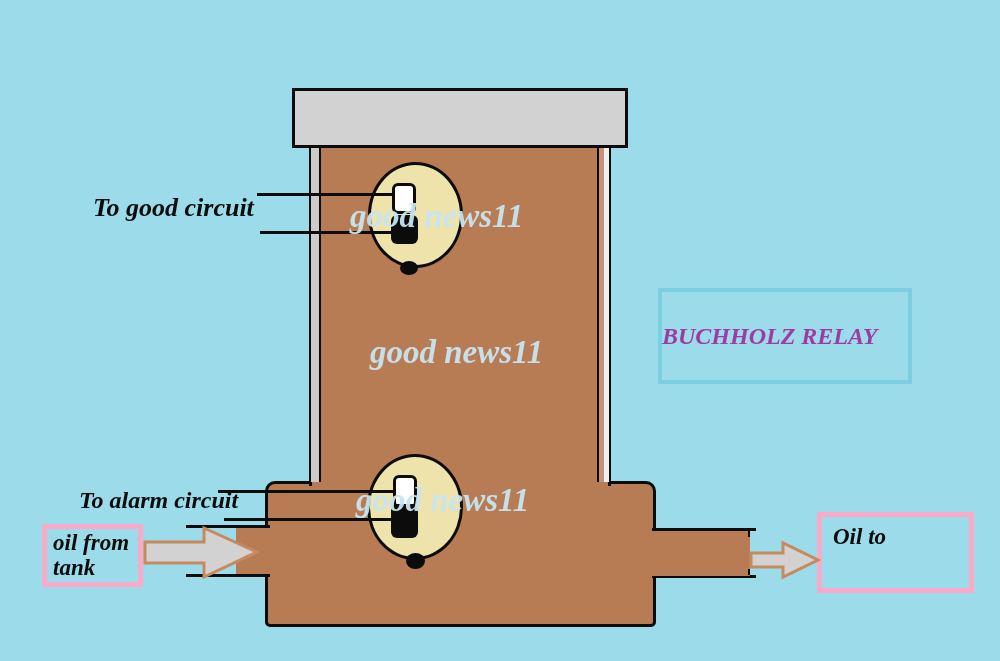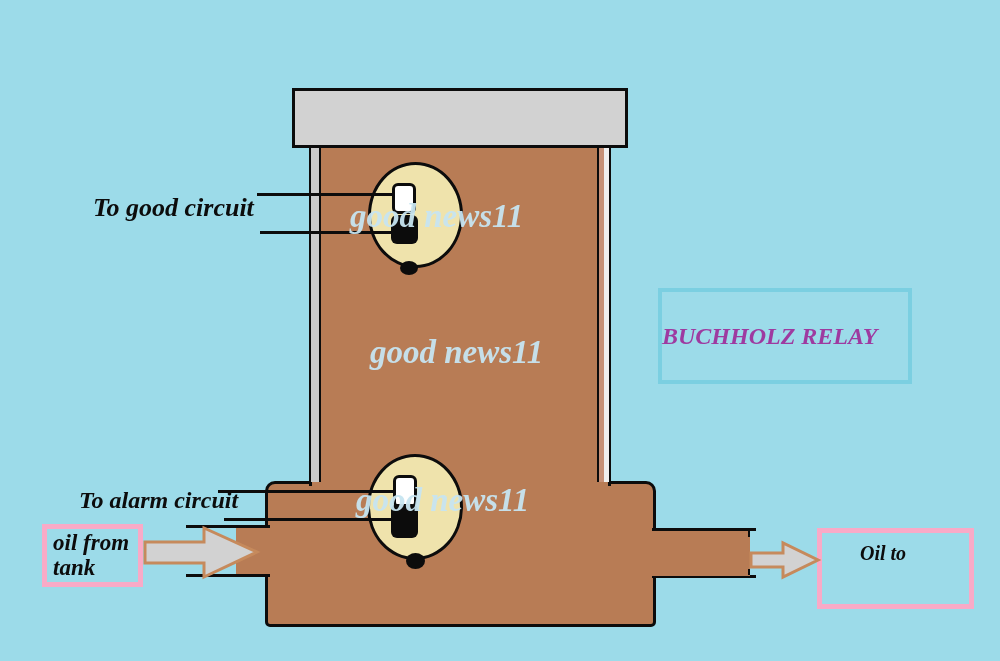--- a/index.html
+++ b/index.html
@@ -92,21 +92,21 @@
     box-sizing: border-box;
     font-weight: bold; font-style: italic;
     color: var(--outline-black, #0c0c0c);
   }
   .inlet-box {
     left: 42px; top: 524px; width: 101px; height: 63px;
     font-size: 23px; line-height: 25px; padding: 1px 0 14px 6px;
   }
   .outlet-box {
     left: 817px; top: 512px; width: 157px; height: 81px;
-    font-size: 20px; line-height: 28px; padding: 6px 0 0 38px; margin-top: 16px;
+    font-size: 23px; line-height: 28px; padding: 6px 0 0 11px;
   }
   .title-box {
     left: 658px; top: 288px; width: 254px; height: 96px;
     border: 4px solid var(--title-border-cyan, #7bcfe1);
     box-sizing: border-box;
     display: flex; align-items: center; 
     font-weight: bold; font-style: italic; font-size: 24px;
     letter-spacing: 0px;
     color: var(--title-purple, #9e3aa0);
     white-space: nowrap;

